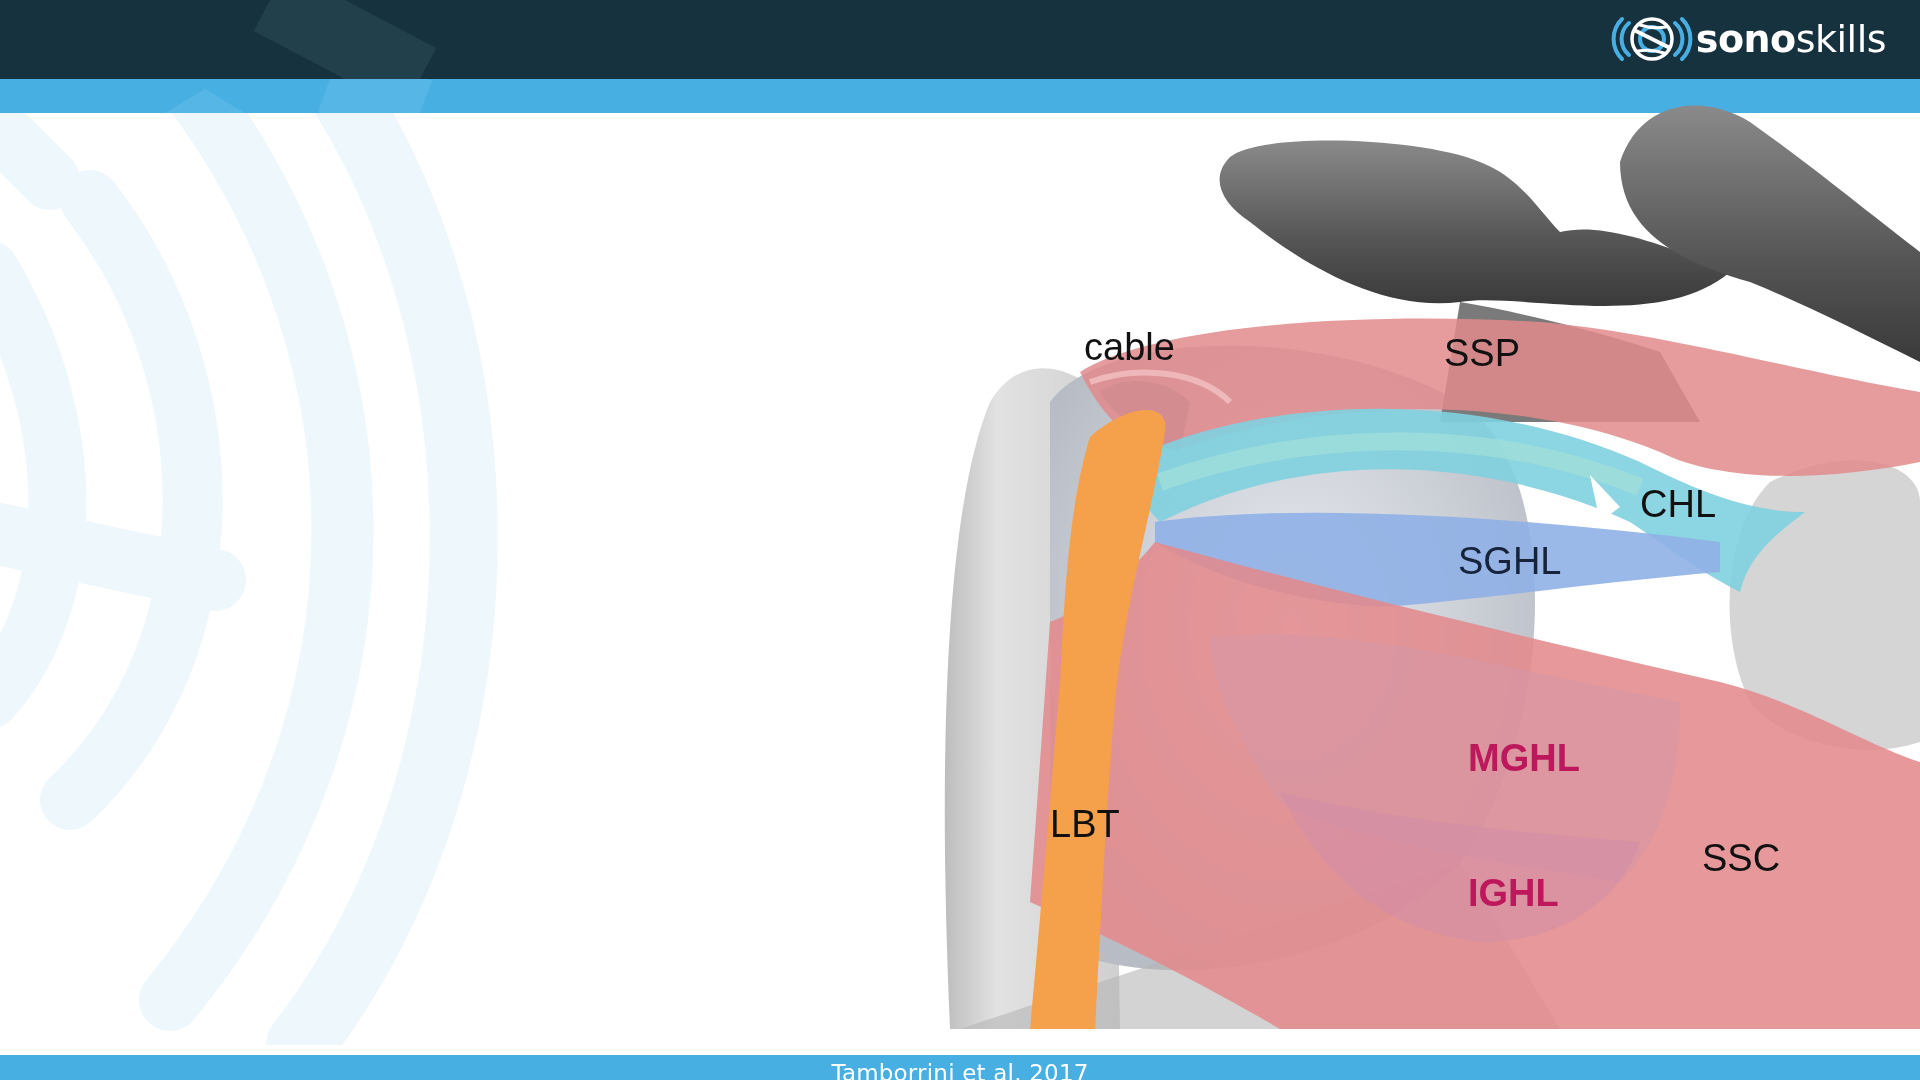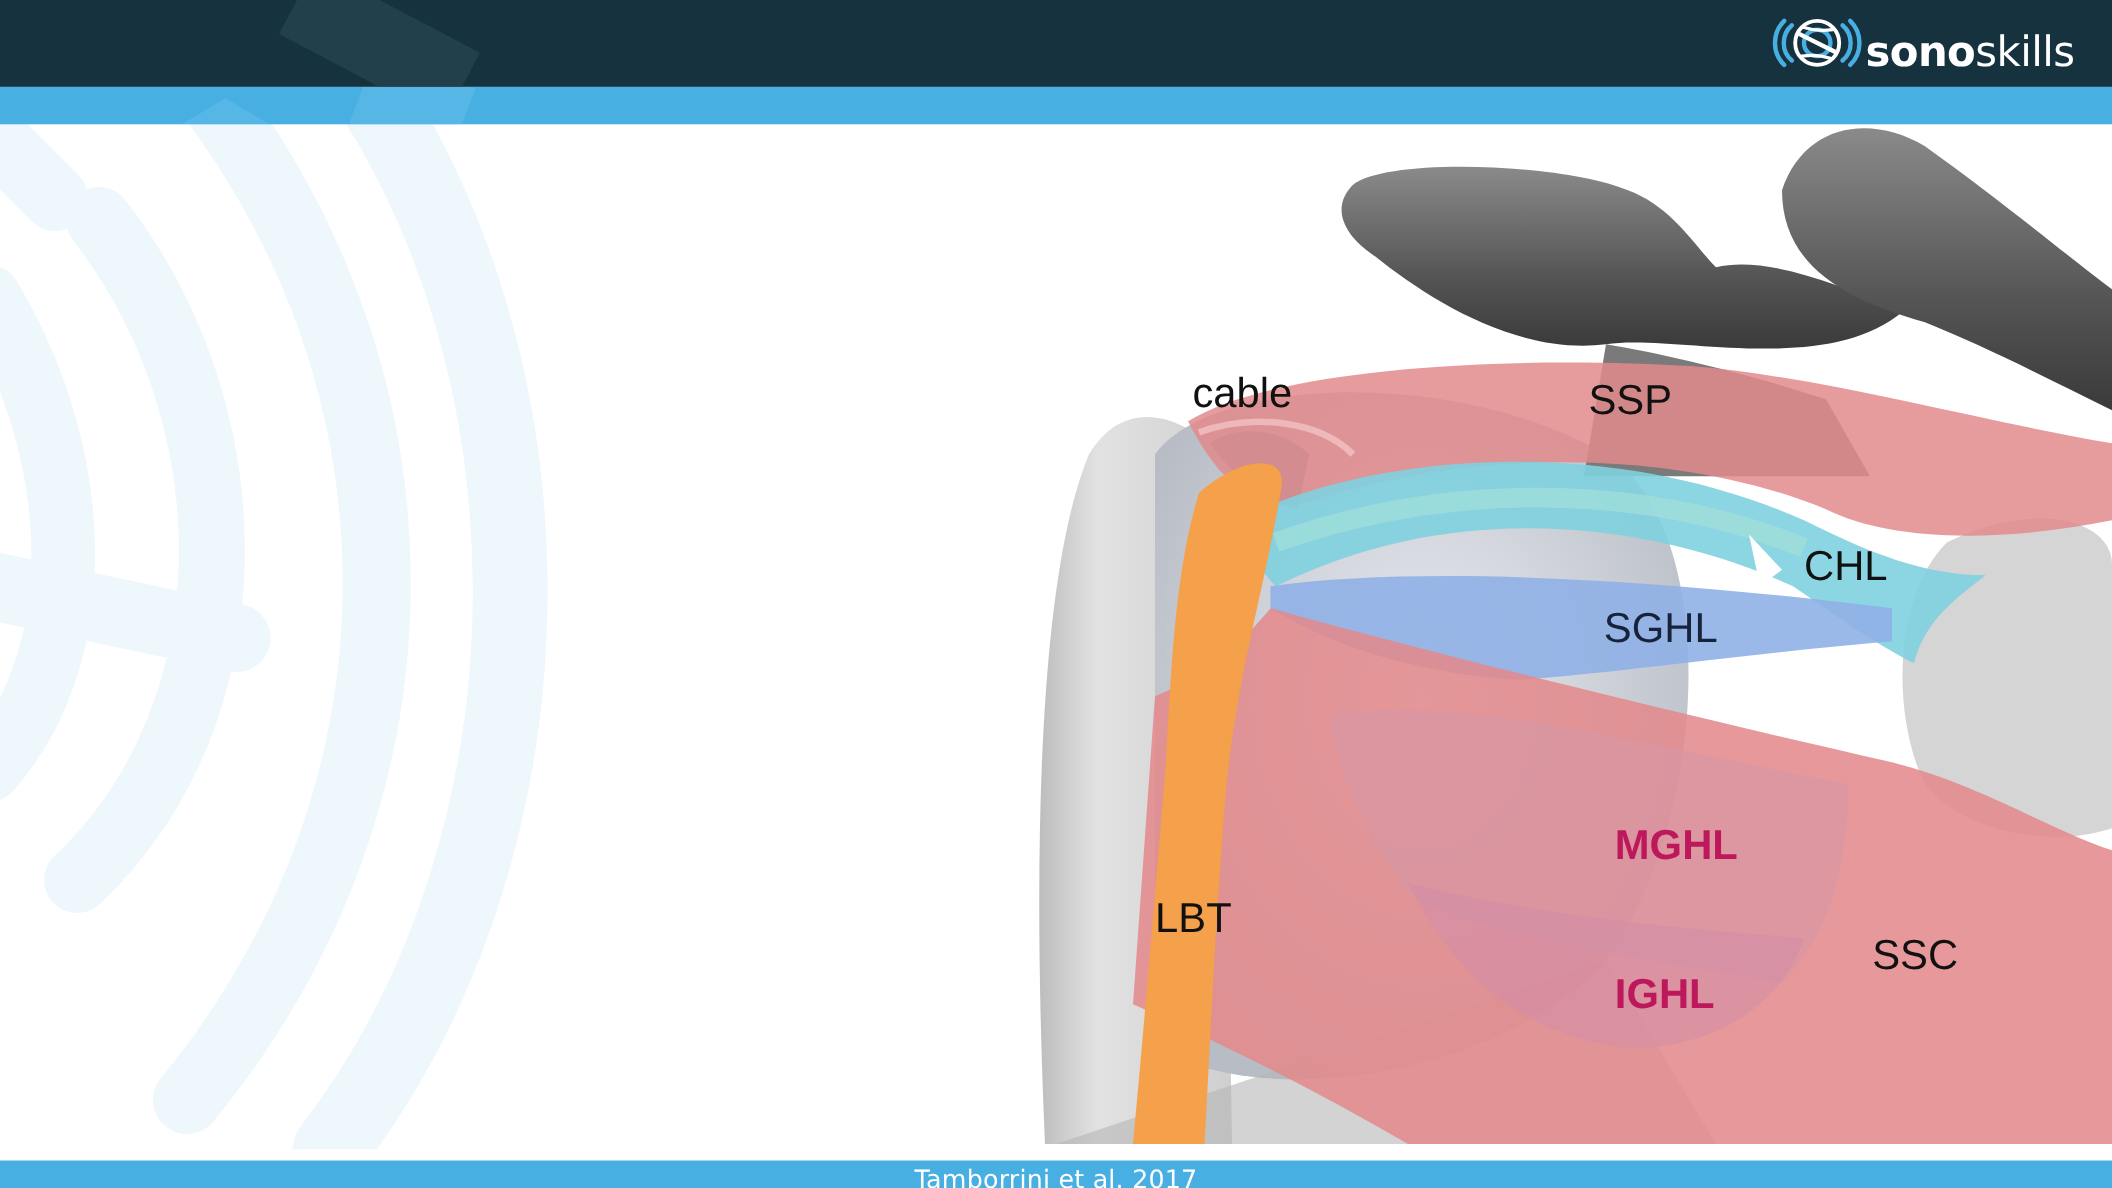--- a/index.html
+++ b/index.html
@@ -6,27 +6,27 @@
   html, body { width: 1920px; height: 1080px; overflow: hidden; background: #ffffff; }
   body { position: relative; font-family: "Liberation Sans", sans-serif; }
 
   .header-bar { position: absolute; left: 0; top: 0; width: 1920px; height: 79px; background: #17323f; overflow: hidden; }
   .accent-stripe { position: absolute; left: 0; top: 79px; width: 1920px; height: 34px; background: #48afe3; overflow: hidden; }
   .footer-bar { position: absolute; left: 0; top: 1045px; width: 1920px; height: 35px; background: #48afe3; display: flex; align-items: center; justify-content: center; margin-top: 10px; }
   .footer-text { color: #ffffff; font-family: "DejaVu Sans", sans-serif; font-size: 23px; letter-spacing: 0.2px; }
 
   .watermark { position: absolute; left: 0; top: 0; width: 600px; height: 1045px; overflow: hidden; pointer-events: none; }
 
-  .logo { position: absolute; right: 34px; top: 9px; height: 60px; display: flex; align-items: flex-end; gap: 2px; }
+  .logo { position: absolute; right: 34px; top: 9px; height: 60px; display: flex; align-items: center; gap: 2px; }
   .logo-mark { width: 84px; height: 60px; }
   .logo-text { color: #ffffff; font-size: 38px; letter-spacing: -0.5px; font-family: "DejaVu Sans", sans-serif; }
   .logo-text .bold { font-weight: bold; }
   .logo-text .light { font-weight: normal; }
 
-  .figure { position: absolute; left: 900px; top: 113px; width: 1020px; height: 927px; overflow: hidden; }
+  .figure { position: absolute; left: 900px; top: 102px; width: 1020px; height: 927px; overflow: hidden; }
   .figure svg { position: absolute; left: 0; top: 0; }
 
   .label { position: absolute; font-family: "Liberation Sans", sans-serif; font-size: 38px; color: #111111; white-space: nowrap; line-height: 1; }
   .label.muted { color: #be185d; font-weight: bold; }
   .label.navy { color: #16233a; }
 </style>
 </head>
 <body>
 
 <div class="watermark">

